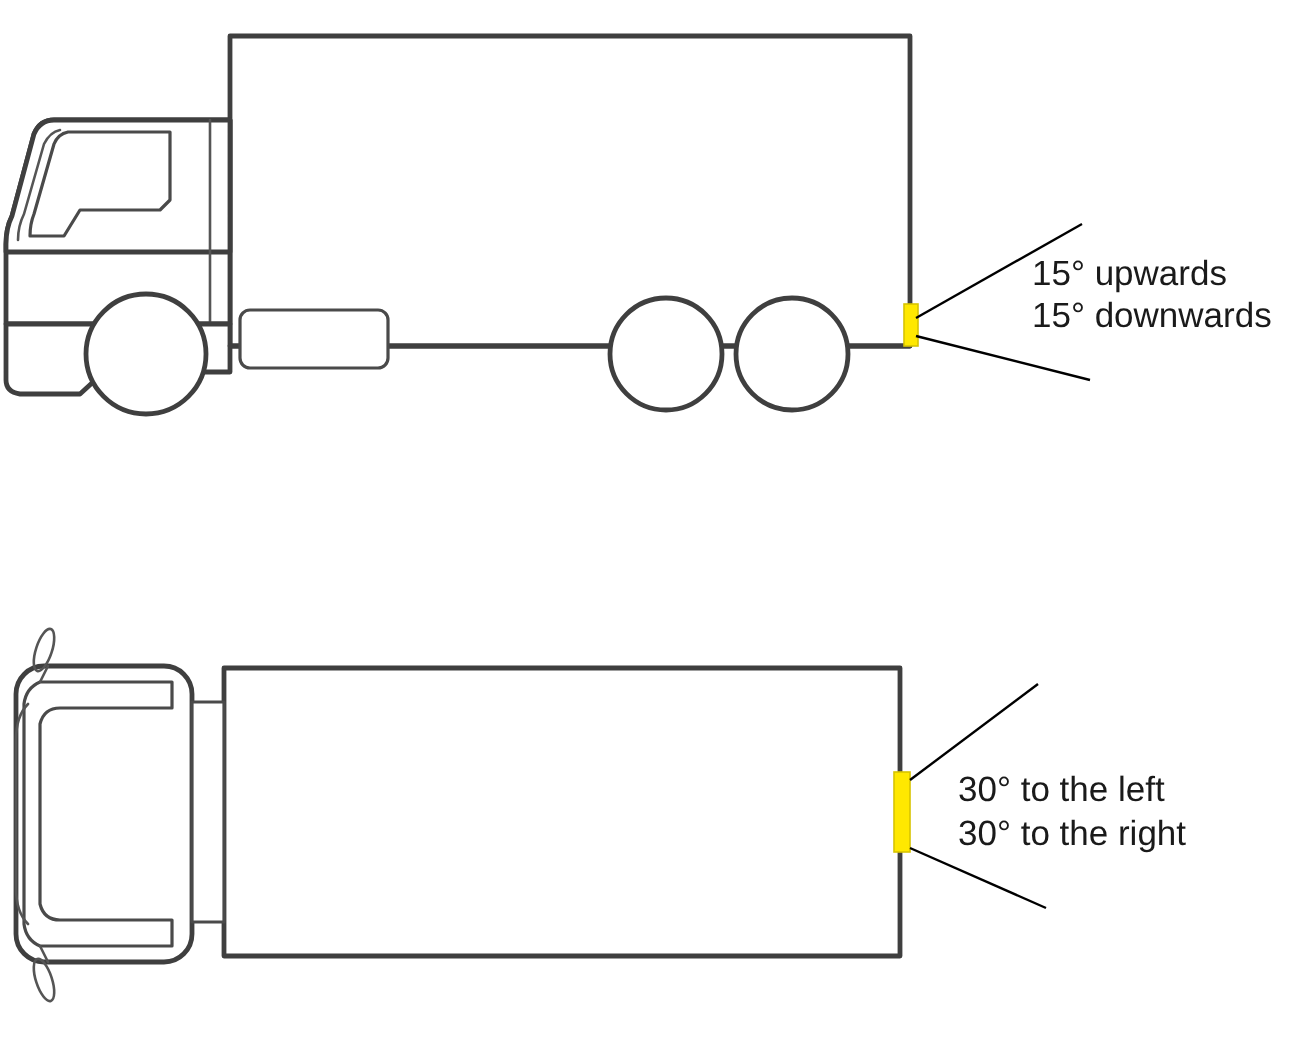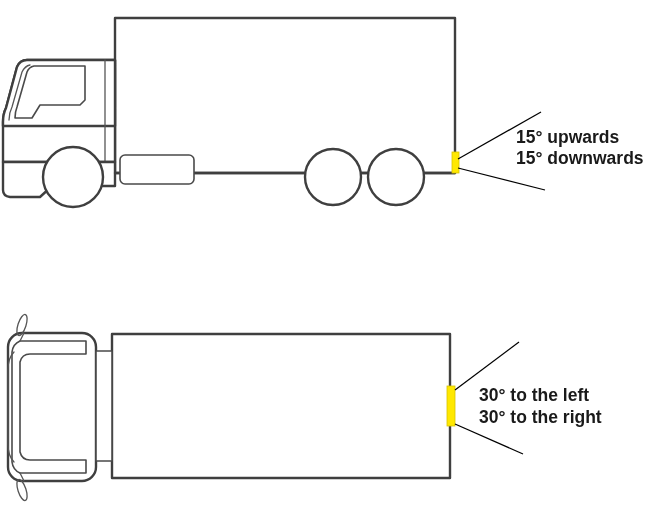--- a/index.html
+++ b/index.html
@@ -14,21 +14,20 @@
     position: relative;
     overflow: hidden;
     font-family: "Liberation Sans", sans-serif;
   }
   #diagram-root {
     position: absolute;
     left: 0;
     top: 0;
     width: 645px;
     height: 522px;
-    font-weight: bold;
   }
   svg#truck-diagram {
     display: block;
     width: 645px;
     height: 522px;
   }
   .outline {
     fill: #ffffff;
     stroke: #3f3f3f;
     stroke-width: 2.4;

